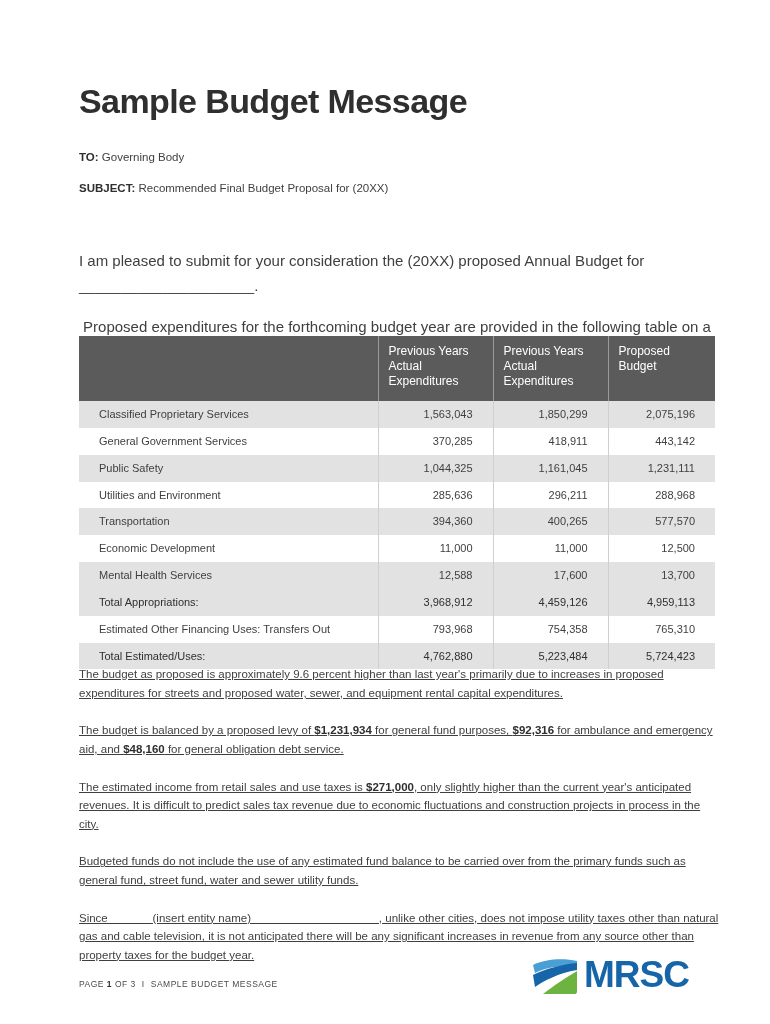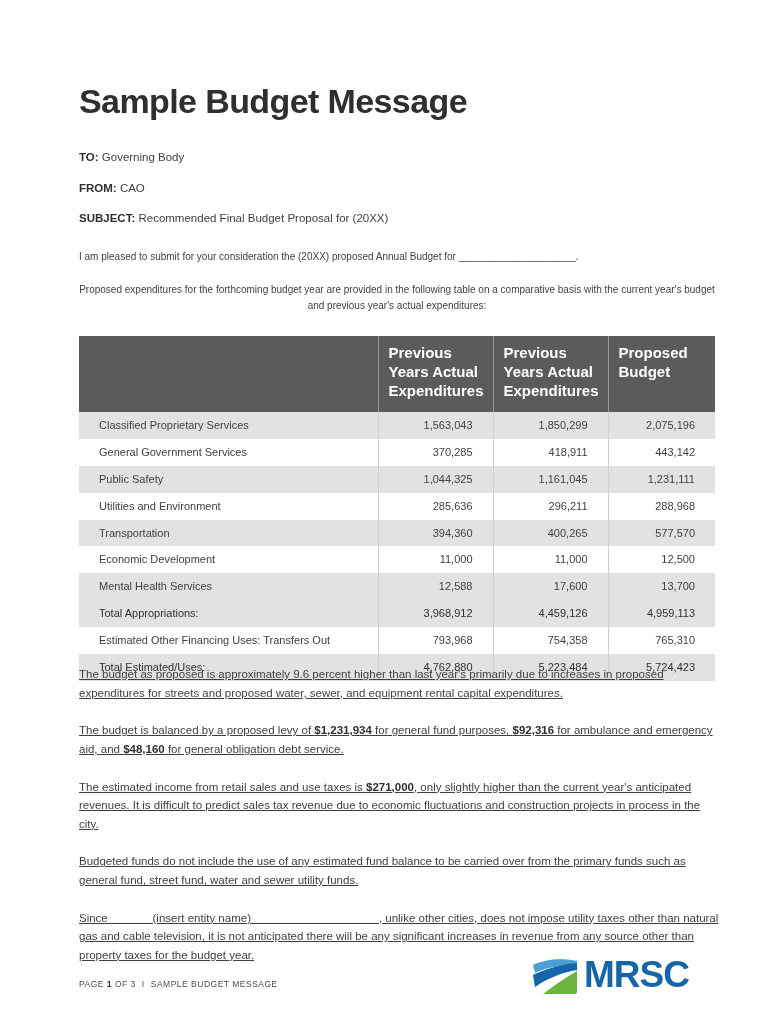--- a/index.html
+++ b/index.html
@@ -54,21 +54,21 @@
     color: #2f2f2f;
   }
   .meta-value { }
 
   
   .intro {
     position: absolute;
     left: 67px;
     top: 249px;
     width: 636px;
-    font-size: 10px;
+    font-size: 15px;
     line-height: 1.65;
     color: #3f3f3f;
   }
   .intro p { margin: 0 0 16px 0; }
   .intro p:last-child { margin-bottom: 15px; text-align: center; }
 
   
   .budget-table-wrap {
     position: absolute;
     left: 67px;
@@ -82,22 +82,22 @@
     table-layout: fixed;
   }
   table.budget col.c0 { width: 299px; }
   table.budget col.c1 { width: 115px; }
   table.budget col.c2 { width: 115px; }
   table.budget col.c3 { width: 107px; }
 
   table.budget thead th {
     background: #5b5b5b;
     color: #ffffff;
-    font-weight: bold;
-    font-size: 15px;
+    font-weight: normal;
+    font-size: 12px;
     text-align: left;
     vertical-align: top;
     padding: 8px 10px 12px 10px;
     line-height: 1.25;
     border-right: 1px solid #9a9a9a;
   }
   table.budget thead th:last-child { border-right: none; }
   table.budget thead th.blank-head { }
 
   table.budget tbody td {
@@ -175,24 +175,20 @@
 <body>
 
 <div class="page">
 
   <h1 class="doc-title">Sample Budget Message</h1>
 
   <div class="meta">
     <div class="meta-row">
       <span class="meta-label">TO:</span>
       <span class="meta-value">Governing Body</span>
-    </div>
-    <div class="meta-row">
-      <span class="meta-label">FROM:</span>
-      <span class="meta-value">CAO</span>
     </div>
     <div class="meta-row">
       <span class="meta-label">SUBJECT:</span>
       <span class="meta-value">Recommended Final Budget Proposal for (20XX)</span>
     </div>
   </div>
 
   <div class="intro">
     <p>I am pleased to submit for your consideration the (20XX) proposed Annual Budget for _____________________.</p>
     <p>Proposed expenditures for the forthcoming budget year are provided in the following table on a comparative basis with the current year's budget and previous year's actual expenditures:</p>

